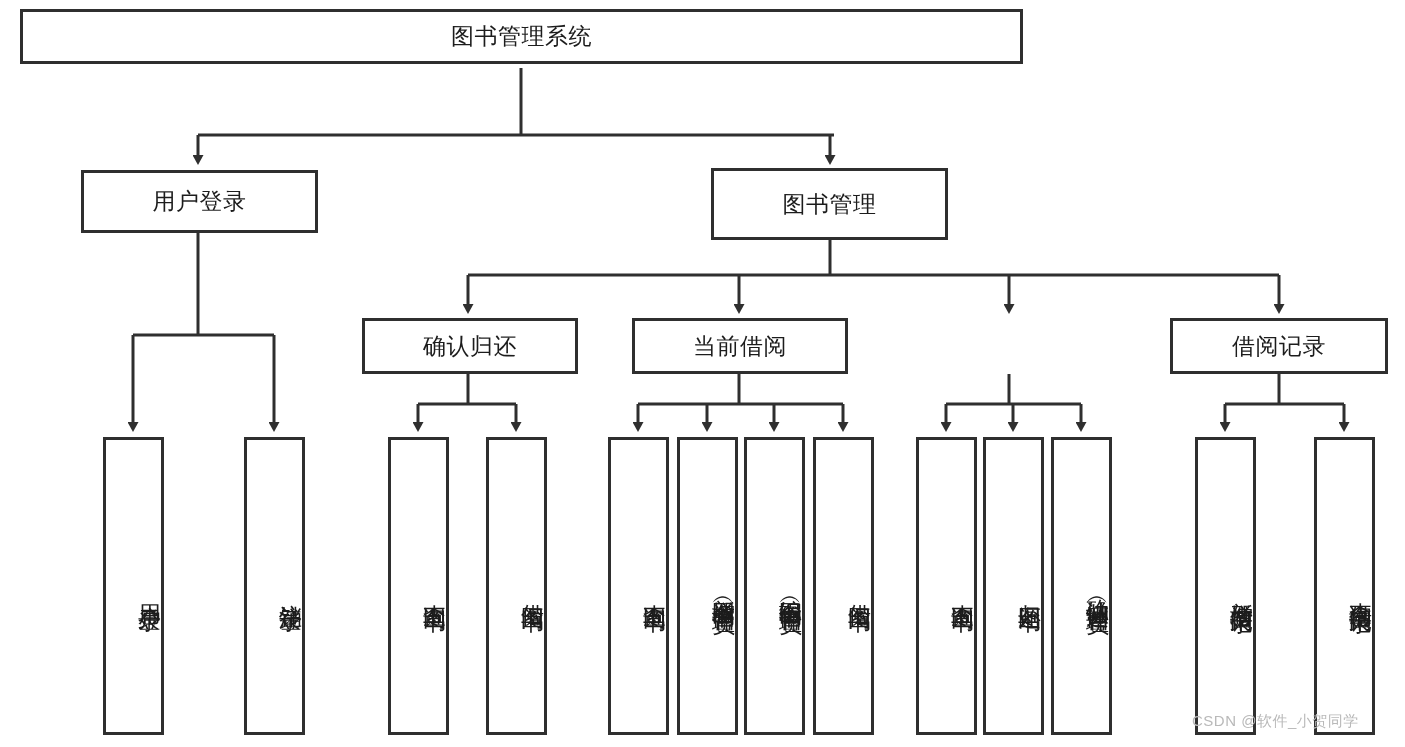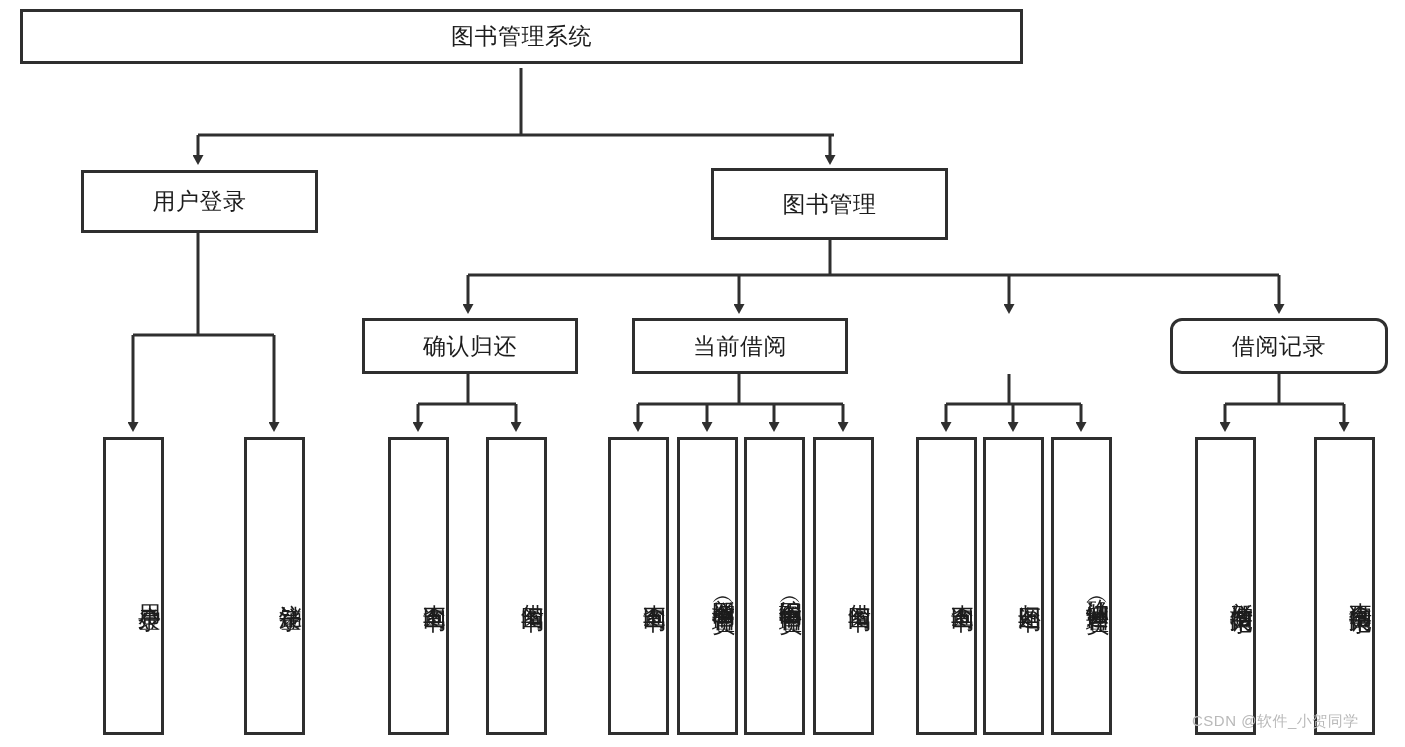--- a/index.html
+++ b/index.html
@@ -127,21 +127,21 @@
   <div class="node horiz" style="left:711px; top:168px; width:237px; height:72px;text-align:right;">
     <span class="label">图书管理</span>
   </div>
 
   <div class="node horiz" style="left:362px; top:318px; width:216px; height:56px;">
     <span class="label">确认归还</span>
   </div>
   <div class="node horiz" style="left:632px; top:318px; width:216px; height:56px;">
     <span class="label">当前借阅</span>
   </div>
-  <div class="node horiz" style="left:1170px; top:318px; width:218px; height:56px;border-radius:12px;">
+  <div class="node horiz" style="left:1170px; top:318px; width:218px; height:56px;">
     <span class="label">借阅记录</span>
   </div>
 
   <div class="node vert" style="left:103px; top:437px; width:61px; height:298px;">
     <span class="label">用户登录</span>
   </div>
   <div class="node vert" style="left:244px; top:437px; width:61px; height:298px;">
     <span class="label">注销登录</span>
   </div>
 

